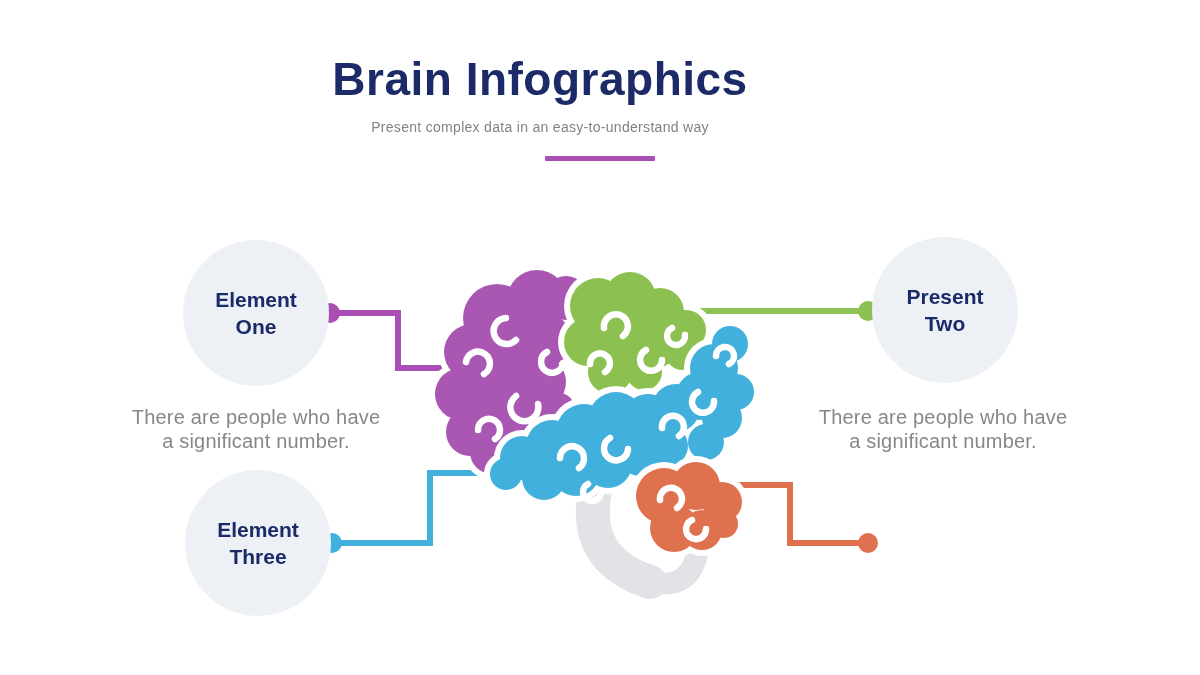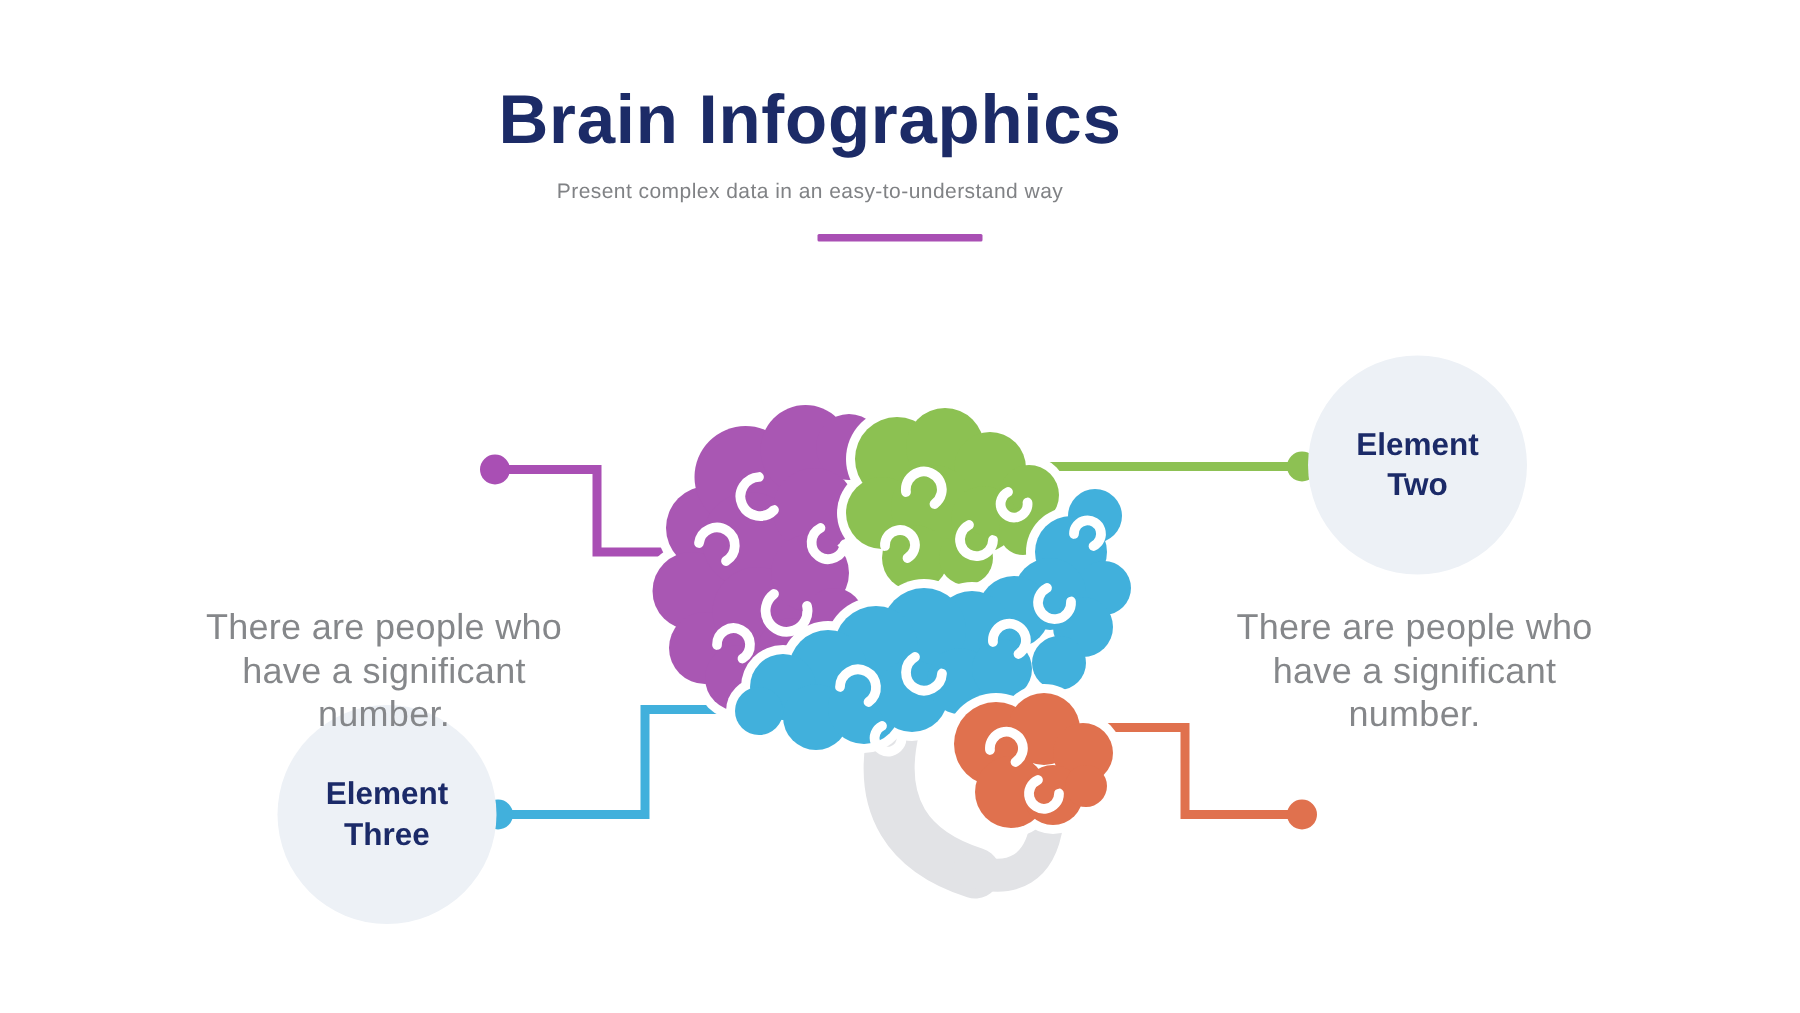--- a/index.html
+++ b/index.html
@@ -24,21 +24,21 @@
   }
   .node-label{
     width:112px;color:#1b2a68;font-weight:bold;font-size:21px;line-height:1.3;
   }
   .node-one{left:183px;top:240px;}
   .node-two{left:872px;top:237px;}
   .node-three{left:185px;top:470px;}
   .node-four{left:870px;top:468px;}
   .description{
     position:absolute;width:260px;text-align:center;color:#85878a;
-    font-size:24px;line-height:1.2;letter-spacing:.2px;
+    font-size:20px;line-height:1.2;letter-spacing:.2px;
   }
   .desc-left{left:126px;top:405px;}
   .desc-right{left:813px;top:405px;}
   .overlay-svg{position:absolute;left:0;top:0;width:1200px;height:675px;pointer-events:none;}
   .connector{fill:none;stroke-width:6;}
   .squiggle{fill:none;stroke:#ffffff;stroke-width:6.5;stroke-linecap:round;}
 </style>
 </head>
 <body>
 
@@ -213,22 +213,25 @@
         </g>
         <g>
           <path class="squiggle" d="M660,500 a11,11 0 1 1 17,8"></path>
           <path class="squiggle" d="M692,520 a10,10 0 1 0 14,9"></path>
         </g>
       </g>
 
     </g>
   </svg>
 
+  <div class="node node-one" style="background: rgb(237, 241, 246);">
+    <div class="node-label">Element One</div>
+  </div>
   <div class="node node-two" style="background: rgb(237, 241, 246);">
-    <div class="node-label">Element Two</div>
+    <div class="node-label">Present Two</div>
   </div>
   <div class="node node-three" style="background: rgb(237, 241, 246);">
     <div class="node-label">Element Three</div>
   </div>
 
   <div class="description desc-left">There are people who have a significant number.</div>
   <div class="description desc-right">There are people who have a significant number.</div>
 
 </div>
 

